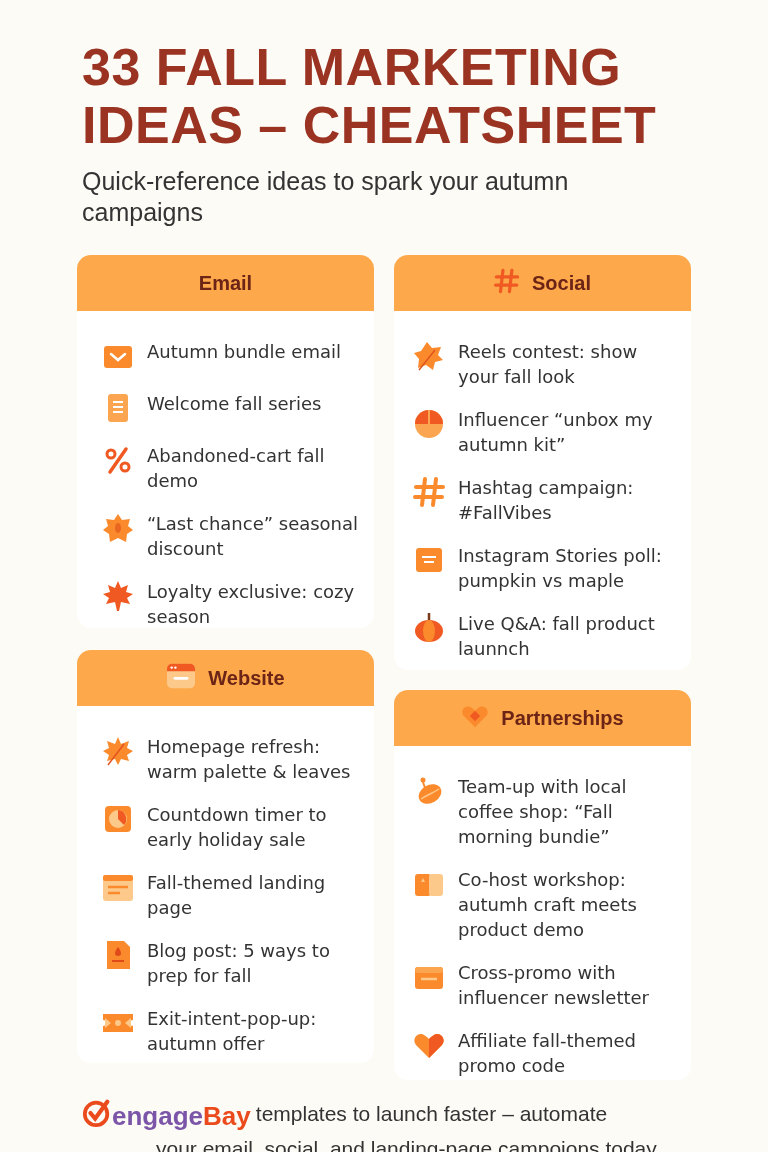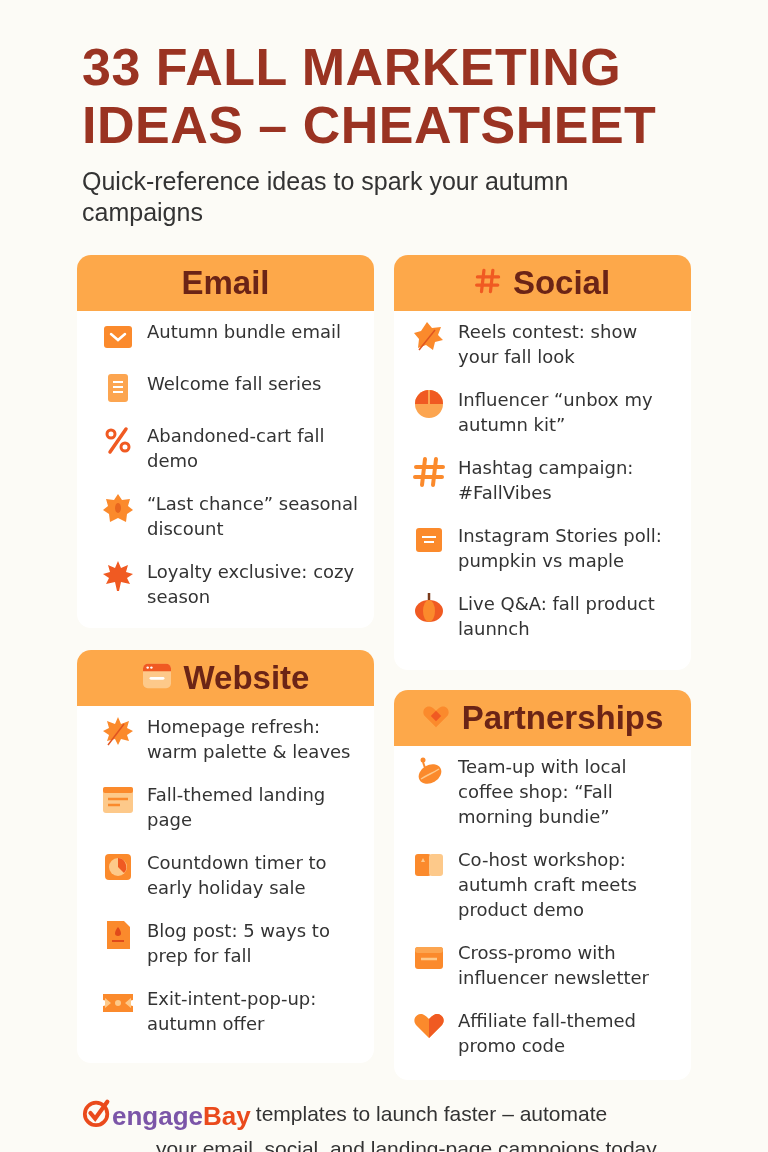--- a/index.html
+++ b/index.html
@@ -2,22 +2,22 @@
 <html><head>
 <meta charset="utf-8">
 <style>
   * { box-sizing: border-box; margin: 0; padding: 0; }
   html, body { width: 768px; height: 1152px; overflow: hidden; }
   body { background: #fcfbf6; font-family: "DejaVu Sans", sans-serif; color: #2b2b2b; position: relative; }
   .title { position: absolute; left: 82px; top: 38px; width: 640px; font-family: "Liberation Sans", sans-serif; font-weight: 700; font-size: 52px; line-height: 58px; color: #9a3322; letter-spacing: 0.5px; }
   .subtitle { position: absolute; left: 82px; top: 166px; width: 600px; font-family: "Liberation Sans", sans-serif; font-size: 25px; line-height: 31px; color: #333; }
   .card { position: absolute; background: #fff; border-radius: 14px; overflow: hidden; }
   .card-head { height: 56px; background: #fda84a; display: flex; align-items: center; justify-content: center; gap: 12px; }
-  .card-title { font-family: "Liberation Sans", sans-serif; font-weight: 700; font-size: 33px; color: #6b2416; }
-  .items { padding: 8px 14px 0 24px; }
+  .card-title { font-family: "Liberation Sans", sans-serif; font-weight: 700; font-size: 20px; color: #6b2416; }
+  .items { padding: 28px 14px 0 24px; }
   .item { display: flex; align-items: flex-start; margin-bottom: 18px; }
   .ico { width: 34px; height: 34px; flex: 0 0 34px; margin-right: 12px; margin-top: 0px; display: flex; align-items: center; justify-content: center; }
   .ico svg { width: 32px; height: 32px; }
   .txt { font-size: 18px; line-height: 25px; color: #333; font-family: "DejaVu Sans", sans-serif; }
   #email { left: 77px; top: 255px; width: 297px; height: 373px; }
   #social { left: 394px; top: 255px; width: 297px; height: 415px; }
   #website { left: 77px; top: 650px; width: 297px; height: 413px; }
   #partners { left: 394px; top: 690px; width: 297px; height: 390px; }
   .footer { position: absolute; left: 82px; top: 1098px; width: 640px; }
   .brand { display: inline-flex; align-items: center; font-family: "Liberation Sans", sans-serif; font-weight: 700; font-size: 26px; vertical-align: middle; }
@@ -159,36 +159,36 @@
           <svg viewBox="0 0 32 32">
             <path d="M16 2 L19 9 L27 6 L25 13 L31 16 L25 20 L27 26 L19 24 L16 30 L13 24 L5 26 L7 20 L1 16 L7 13 L5 6 L13 9Z" fill="#fb8a2c"></path>
             <path d="M22 9 L6 30" stroke="#e05420" stroke-width="1.5"></path>
           </svg>
         </span>
       <span class="txt">Homepage refresh: warm palette &amp; leaves</span>
     </div>
     <div class="item">
       <span class="ico">
           <svg viewBox="0 0 32 32">
+            <rect x="3" y="3" width="26" height="26" rx="4" fill="#fb8a2c"></rect>
+            <circle cx="16" cy="16" r="9" fill="#fdc98a"></circle>
+            <path d="M16 16 L16 7 A9 9 0 0 1 22 22 Z" fill="#f05a22"></path>
+          </svg>
+        </span>
+      <span class="txt">Countdown timer to early holiday sale</span>
+    </div>
+    <div class="item">
+      <span class="ico">
+          <svg viewBox="0 0 32 32">
             <rect x="1" y="4" width="30" height="26" rx="3" fill="#fdc98a"></rect>
             <rect x="1" y="4" width="30" height="6" rx="2" fill="#fb8a2c"></rect>
             <path d="M6 16h20M6 22h12" stroke="#fb8a2c" stroke-width="2.5"></path>
           </svg>
         </span>
       <span class="txt">Fall-themed landing page</span>
-    </div>
-    <div class="item">
-      <span class="ico">
-          <svg viewBox="0 0 32 32">
-            <rect x="3" y="3" width="26" height="26" rx="4" fill="#fb8a2c"></rect>
-            <circle cx="16" cy="16" r="9" fill="#fdc98a"></circle>
-            <path d="M16 16 L16 7 A9 9 0 0 1 22 22 Z" fill="#f05a22"></path>
-          </svg>
-        </span>
-      <span class="txt">Countdown timer to early holiday sale</span>
     </div>
     <div class="item">
       <span class="ico">
           <svg viewBox="0 0 32 32">
             <path d="M5 2 H22 L28 8 V30 H5Z" fill="#fb8a2c"></path>
             <path d="M16 8 C12 13 12 17 16 17 C20 17 20 13 16 8Z" fill="#e04a1a"></path>
             <path d="M10 22h12" stroke="#e04a1a" stroke-width="2"></path>
           </svg>
         </span>
       <span class="txt">Blog post: 5 ways to prep for fall</span>

